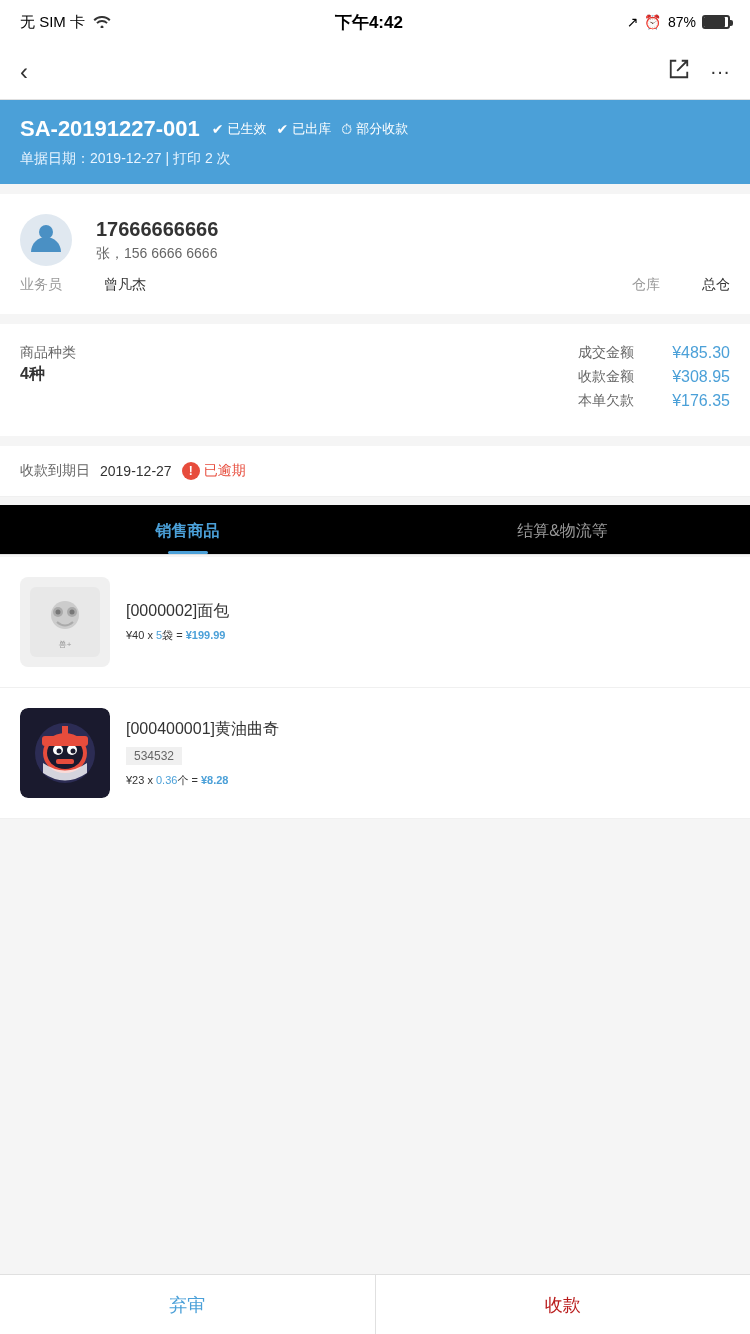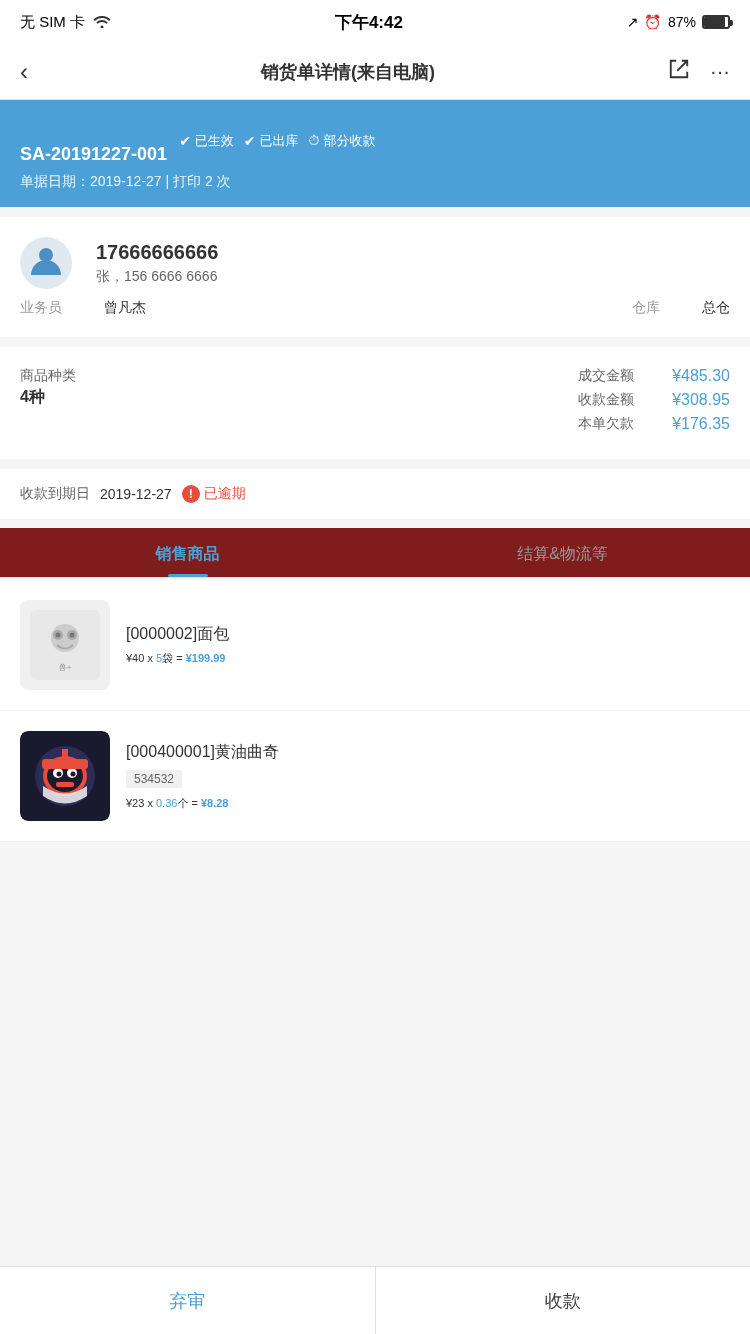--- a/index.html
+++ b/index.html
@@ -76,24 +76,23 @@
       padding: 16px 20px;
       color: #fff;
     }
     .header-top-row {
       display: flex;
       align-items: center;
       gap: 12px;
       margin-bottom: 8px;
     }
     .order-id {
-      font-size: 18px;
+      font-size: 22px;
       font-weight: 700;
       color: #fff;
-      margin-top: 28px;
     }
     .status-badges {
       display: flex;
       align-items: center;
       gap: 10px;
     }
     .badge {
       display: flex;
       align-items: center;
       gap: 4px;
@@ -230,21 +229,21 @@
       justify-content: center;
     }
     .overdue-text {
       font-size: 14px;
       color: #e74c3c;
       font-weight: 500;
     }
 
     
     .tabs-section {
-      background: #7f1d1d;
+      background: #000000;
       margin-top: 8px;
       display: flex;
       border-bottom: 1px solid #e0e0e0;
     }
     .tab {
       flex: 1;
       text-align: center;
       padding: 16px 0 12px;
       font-size: 16px;
       cursor: pointer;
@@ -322,21 +321,21 @@
       color: #4BA0D8;
       font-weight: 600;
     }
 
     
     .bottom-bar {
       position: fixed;
       bottom: 0;
       left: 0;
       width: 750px;
-      height: 68px;
+      height: 60px;
       background: #fff;
       border-top: 1px solid #e0e0e0;
       display: flex;
       align-items: center;
     }
     .bottom-btn {
       flex: 1;
       text-align: center;
       font-size: 18px;
       font-weight: 500;
@@ -344,21 +343,21 @@
       height: 100%;
       display: flex;
       align-items: center;
       justify-content: center;
     }
     .bottom-btn.cancel {
       color: #4BA0D8;
       border-right: 1px solid #e0e0e0;
     }
     .bottom-btn.confirm {
-      color: #404040;
+      color: #b91c1c;
     }
   </style>
 </head>
 <body>
 
 <div class="status-bar">
   <div class="status-left">
     <span>无 SIM 卡</span>
     <span>
       <svg width="18" height="14" viewBox="0 0 18 14">
@@ -374,21 +373,20 @@
     <span>⏰</span>
     <span>87%</span>
     <div class="battery">
       <div class="battery-fill"></div>
     </div>
   </div>
 </div>
 
 <div class="nav-bar">
   <span class="nav-back">‹</span>
-  <span class="nav-title">销货单详情(来自电脑)</span>
   <div class="nav-actions">
     <span class="nav-action-icon">
       <svg width="22" height="22" viewBox="0 0 24 24" fill="none" stroke="#333" stroke-width="2">
         <path d="M15 3h6v6M10 14L21 3M9 3H3v18h18v-6"></path>
       </svg>
     </span>
     <span class="nav-action-icon">···</span>
   </div>
 </div>
 

